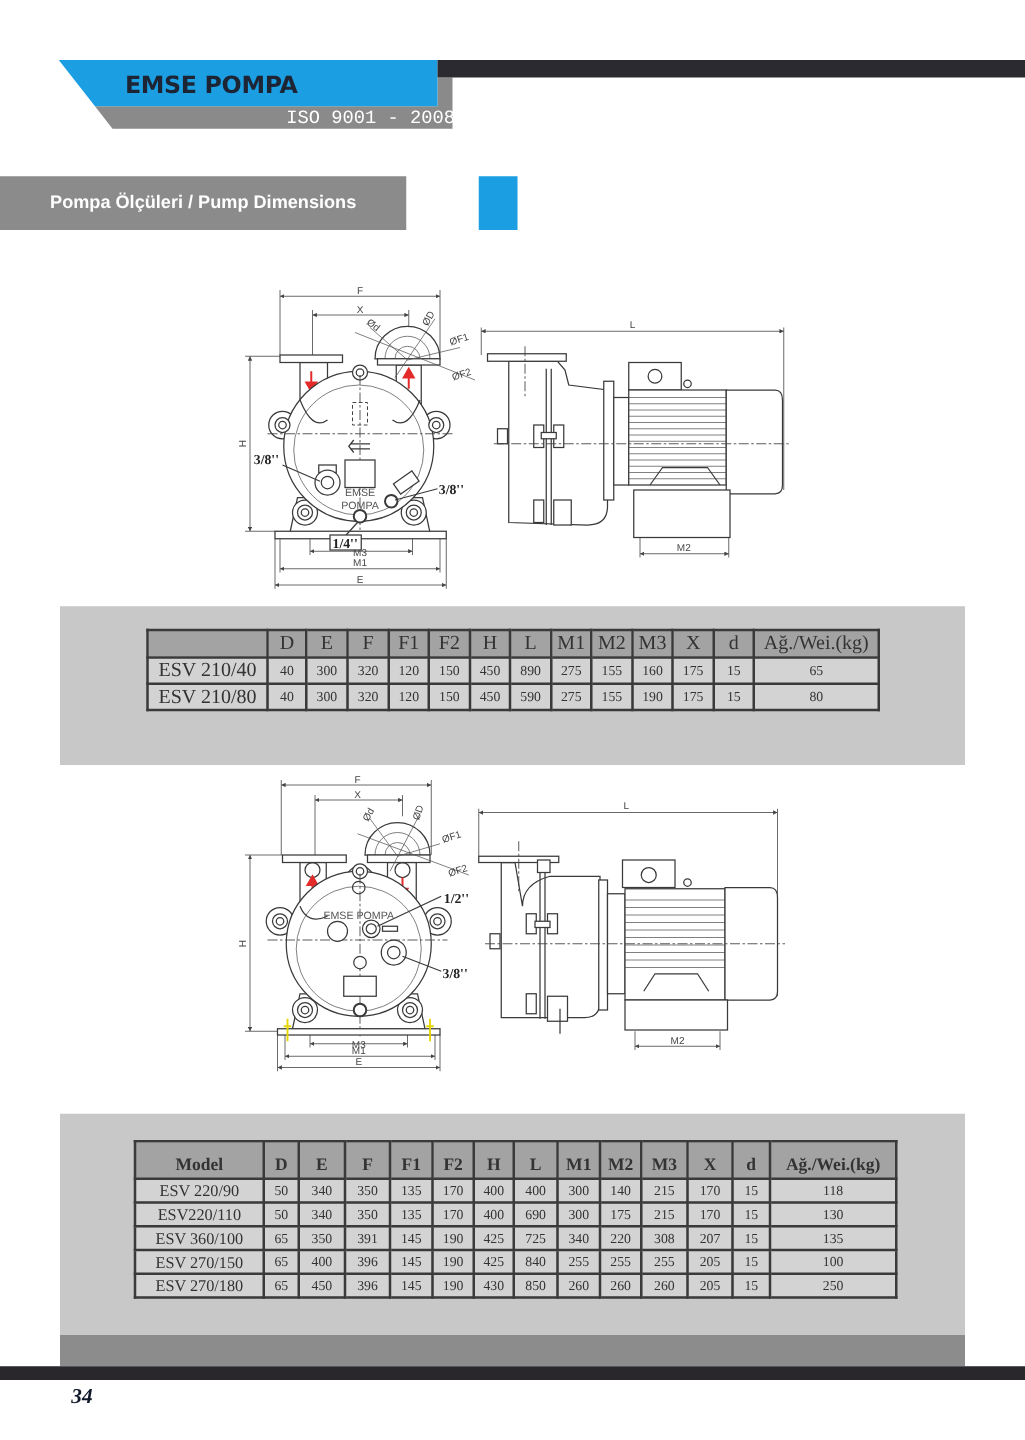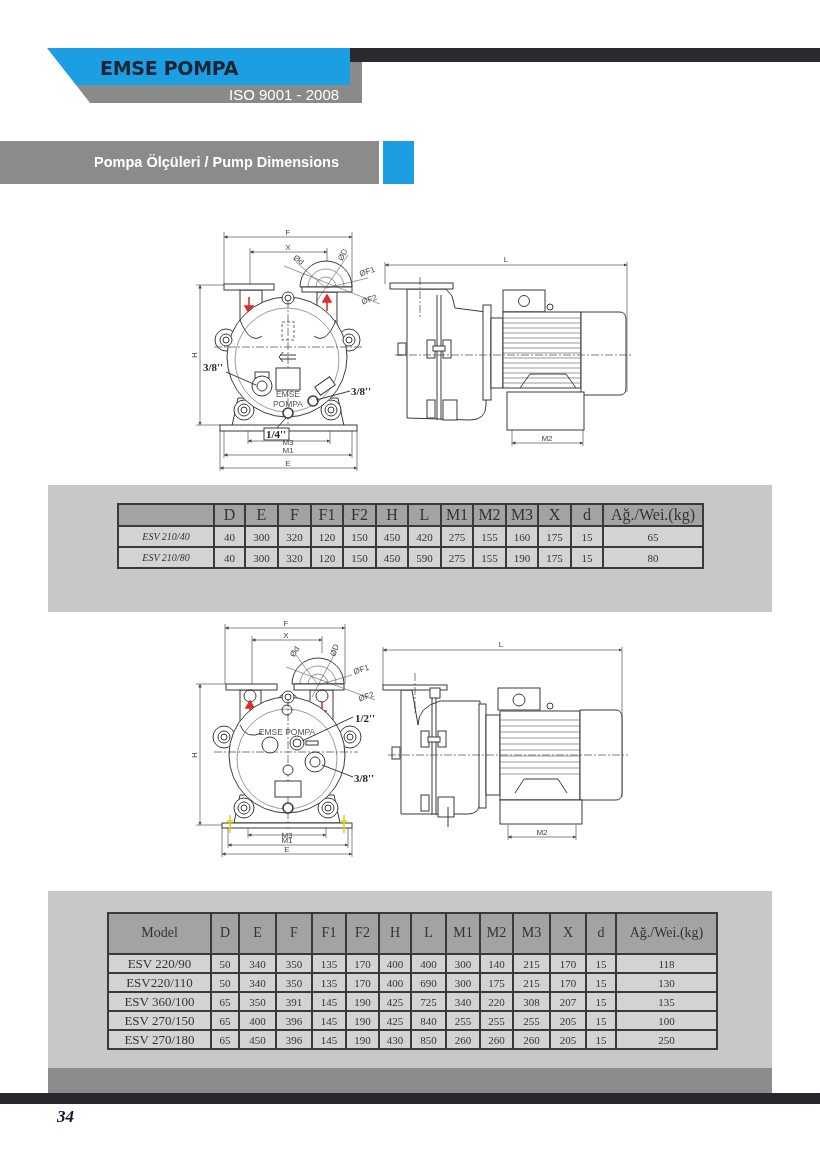--- a/index.html
+++ b/index.html
@@ -1,34 +1,34 @@
 <!DOCTYPE html>
 <html><head>
 <meta charset="utf-8">
 <style>
   html,body{margin:0;padding:0;}
   body{width:820px;height:1152px;position:relative;background:#ffffff;overflow:hidden;font-family:"DejaVu Sans",sans-serif;}
   .abs{position:absolute;}
   .brand-name{left:100px;top:57px;font-family:"DejaVu Sans",sans-serif;font-weight:bold;font-size:19px;line-height:22px;color:#1d2535;letter-spacing:-0.3px;white-space:nowrap;}
-  .iso{left:229px;top:86px;font-family:Liberation Sans, sans-serif;font-size:15px;line-height:18px;color:#ffffff;white-space:nowrap;}
-  .section-bar{left:0;top:141px;width:379px;height:43px;background:#8b8b8b;}
+  .iso{left:229px;top:86px;font-family:Liberation Mono, monospace;font-size:15px;line-height:18px;color:#ffffff;white-space:nowrap;}
+  .section-bar{left:0;top:141px;width:325px;height:43px;background:#8b8b8b;}
   .section-title{position:absolute;right:40px;top:0;line-height:43px;font-family:"Liberation Sans",sans-serif;font-weight:bold;font-size:14.5px;color:#ffffff;white-space:nowrap;}
   .section-square{left:383px;top:141px;width:31px;height:43px;background:#1b9ee2;}
   .panel{background:#c8c8c8;}
   .band{background:#8c8c8c;}
   .footer-bar{left:0;top:1093px;width:820px;height:11px;background:#2a272c;}
   .page-number{left:57px;top:1107px;font-family:"Liberation Serif",serif;font-style:italic;font-weight:bold;font-size:17px;color:#0f172a;}
   table.spec{position:absolute;border-collapse:collapse;table-layout:fixed;font-family:"Liberation Serif",serif;color:#333;}
   table.spec th,table.spec td{border:2px solid #3a3a3a;text-align:center;padding:0;overflow:hidden;white-space:nowrap;}
   table.spec th{background:#a3a3a3;font-weight:normal;}
   table.spec td{background:#d3d3d3;}
   #t1 th{height:20px;font-size:16px;}
   #t1 td{height:19px;font-size:11px;}
-  #t1 td.model{font-size:10px;font-style:italic;}
-  #t2 th{height:27px;font-size:14px;vertical-align:bottom;padding-bottom:12px;}
+  #t1 td.model{font-size:16px;}
+  #t2 th{height:27px;font-size:14px;vertical-align:bottom;padding-bottom:1px;font-weight:bold;}
   #t2 td{height:17px;font-size:11px;}
   #t2 td.model{font-size:13px;}
   svg .ln{stroke:#3a3a3a;stroke-width:1;fill:none;}
   svg .part{stroke:#3a3a3a;stroke-width:1;fill:#ffffff;}
   svg .thin{stroke:#555;stroke-width:0.6;fill:none;}
   svg .dim{stroke:#555;stroke-width:0.7;fill:none;}
   svg .ctr{stroke:#444;stroke-width:0.7;fill:none;stroke-dasharray:8 2 2 2;}
   svg .dsh{stroke:#444;stroke-width:0.8;fill:none;stroke-dasharray:3 2;}
   svg .dl{font-family:"Liberation Sans",sans-serif;font-size:8px;fill:#444;text-anchor:middle;}
   svg .ql{font-family:"Liberation Serif",serif;font-weight:bold;font-size:11px;fill:#222;}
@@ -235,21 +235,21 @@
     </thead>
     <tbody>
       <tr>
         <td class="model">ESV 210/40</td>
         <td>40</td>
         <td>300</td>
         <td>320</td>
         <td>120</td>
         <td>150</td>
         <td>450</td>
-        <td>420</td>
+        <td>890</td>
         <td>275</td>
         <td>155</td>
         <td>160</td>
         <td>175</td>
         <td>15</td>
         <td>65</td>
       </tr>
       <tr>
         <td class="model">ESV 210/80</td>
         <td>40</td>

